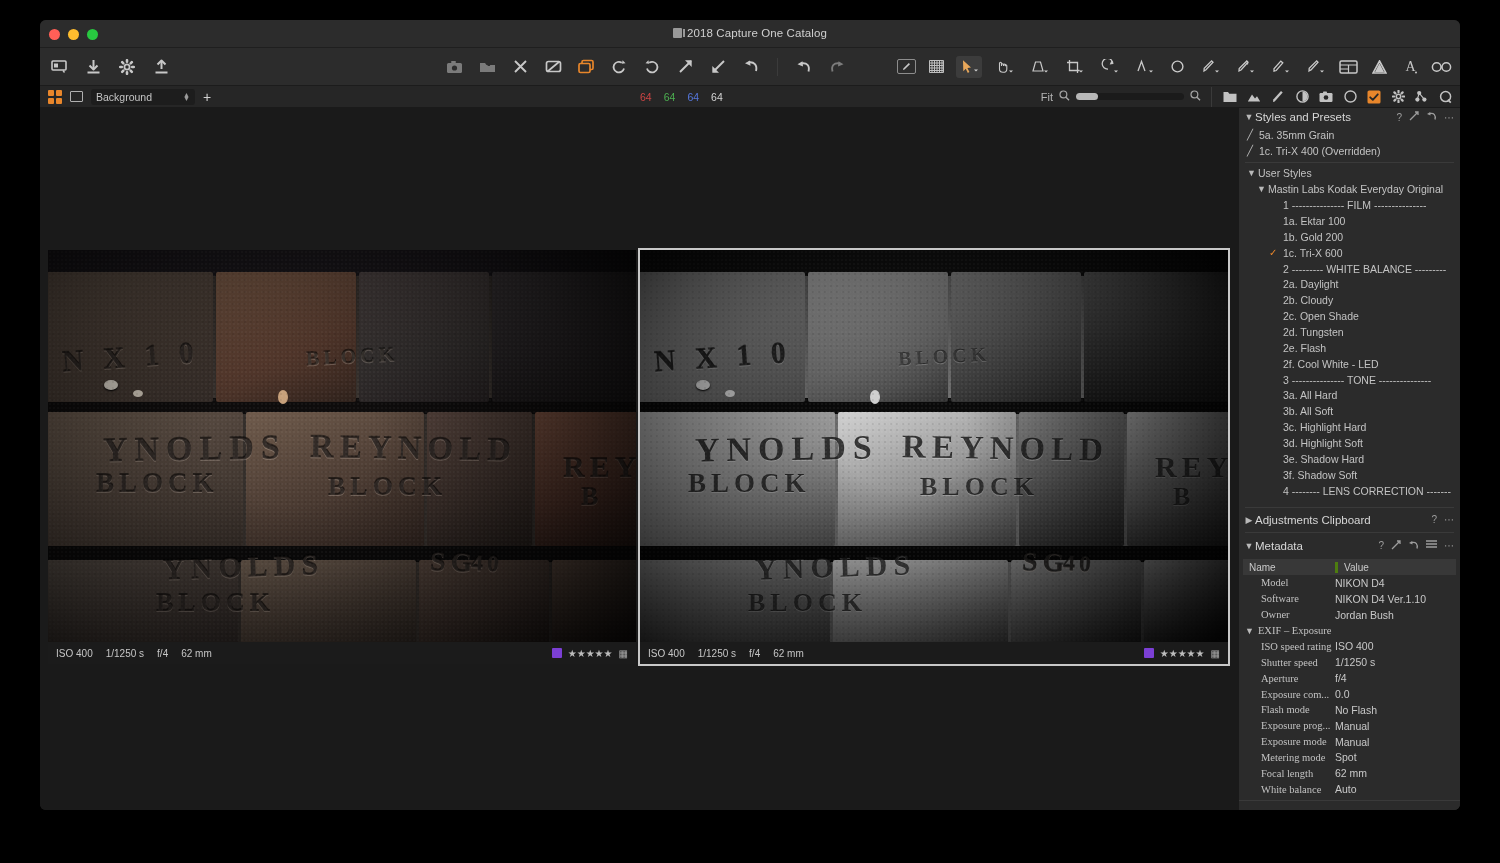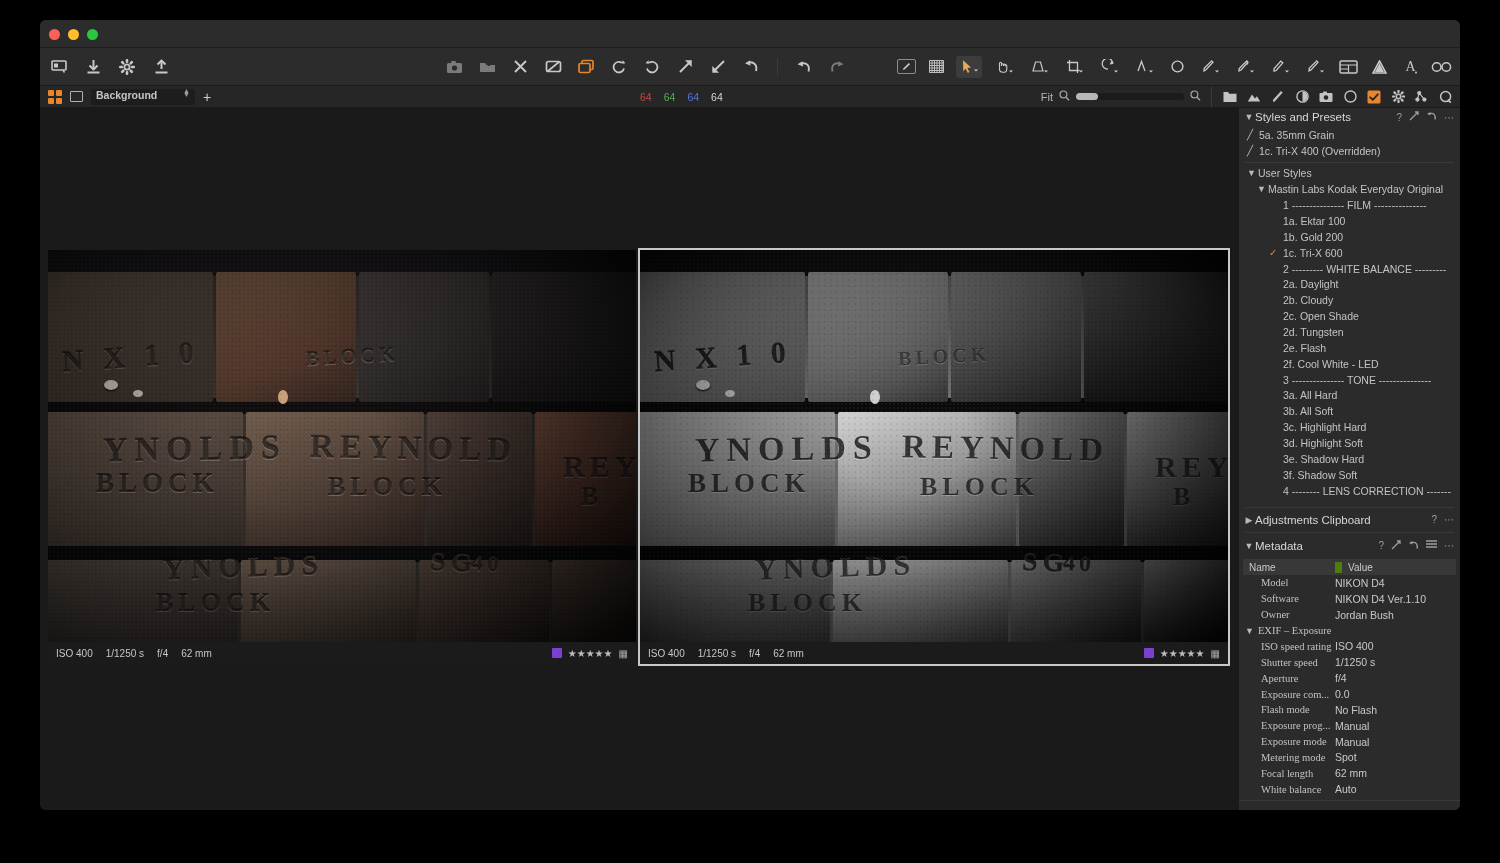--- a/index.html
+++ b/index.html
@@ -103,25 +103,24 @@
   }
   .sb-left { position: absolute; left: 8px; display: flex; align-items: center; gap: 8px; }
   .grid-icon { display:grid; grid-template-columns: 6px 6px; grid-template-rows:6px 6px; gap:2px; }
   .grid-icon i { background:#e8862b; display:block; border-radius:1px; }
   .rect-icon { width: 13px; height: 11px; border: 1.5px solid #b0b0b0; border-radius: 1px; }
   .sel-box {
     background: #1d1d1d;
     border-radius: 3px;
     height: 16px;
     width: 104px;
-    display: flex; align-items: flex-start; justify-content: space-between;
+    display: flex; align-items: center; justify-content: space-between;
     padding: 0 5px;
     color: #c5c5c5;
     font-size: 10.5px;
-    font-weight: bold;
   }
   .stepper { display:flex; flex-direction:column; gap:1px; line-height:4px; font-size:7px; color:#9a9a9a;}
   .plus-ic { color:#d0d0d0; font-size:14px; line-height:10px; }
   .rgb-readout {
     position:absolute; left: 600px;
     display:flex; gap: 12px; font-size: 10.5px;
   }
   .rgb-readout .r { color:#cc4444; }
   .rgb-readout .g { color:#4caf50; }
   .rgb-readout .b { color:#5577dd; }
@@ -262,38 +261,41 @@
   .srow.indent3 { padding-left: 30px; }
 
   .meta-head-row {
     display:flex;
     background:#383838;
     height:16px; align-items:center;
     margin: 4px 4px 0 4px;
     font-size:10px; color:#c9c9c9;
   }
   .meta-head-row .c1 { width: 92px; padding-left:6px; }
-  .meta-head-row .c2 { padding-left:6px; border-left:7px solid #4d7c0f; flex:1;}
+  .meta-head-row .c2 { padding-left:6px; border-left:3px solid #4d7c0f; flex:1;}
   .mrow { display:flex; height:16px; align-items:center; font-size:10.5px; }
   .mrow .c1 { width: 96px; padding-left: 22px; color:#c2c2c2; overflow:hidden; text-overflow:ellipsis; white-space:nowrap;font-family:Liberation Serif, serif;}
   .mrow .c2 { flex:1; color:#c8c8c8; white-space:nowrap;}
   .mrow.group .c1 { padding-left: 6px; display:flex; align-items:center; gap:4px;}
   .mrow.group .caret { color:#b9b9b9; font-size:9px; }
   .bottom-strip { height: 10px; background:#2b2b2b; border-top:1px solid #3a3a3a; margin-top:3px;}
 </style>
 </head>
 <body>
 
 <div class="app">
 
   <div class="titlebar">
     <div class="traffic">
       <span class="dot red"></span>
       <span class="dot yellow"></span>
       <span class="dot green"></span>
+    </div>
+    <div class="title-text">
+      <span class="title-icon"></span><span>2018 Capture One Catalog</span>
     </div>
   </div>
 
   <div class="toolbar">
 
     <div class="tb-left">
       <div class="tbi">
         <svg width="17" height="15" viewBox="0 0 17 15">
             <rect x="1" y="2" width="14" height="9" rx="1" fill="none" stroke="currentColor" stroke-width="1.6"></rect>
             <rect x="3" y="4.5" width="4" height="4" fill="currentColor"></rect>

